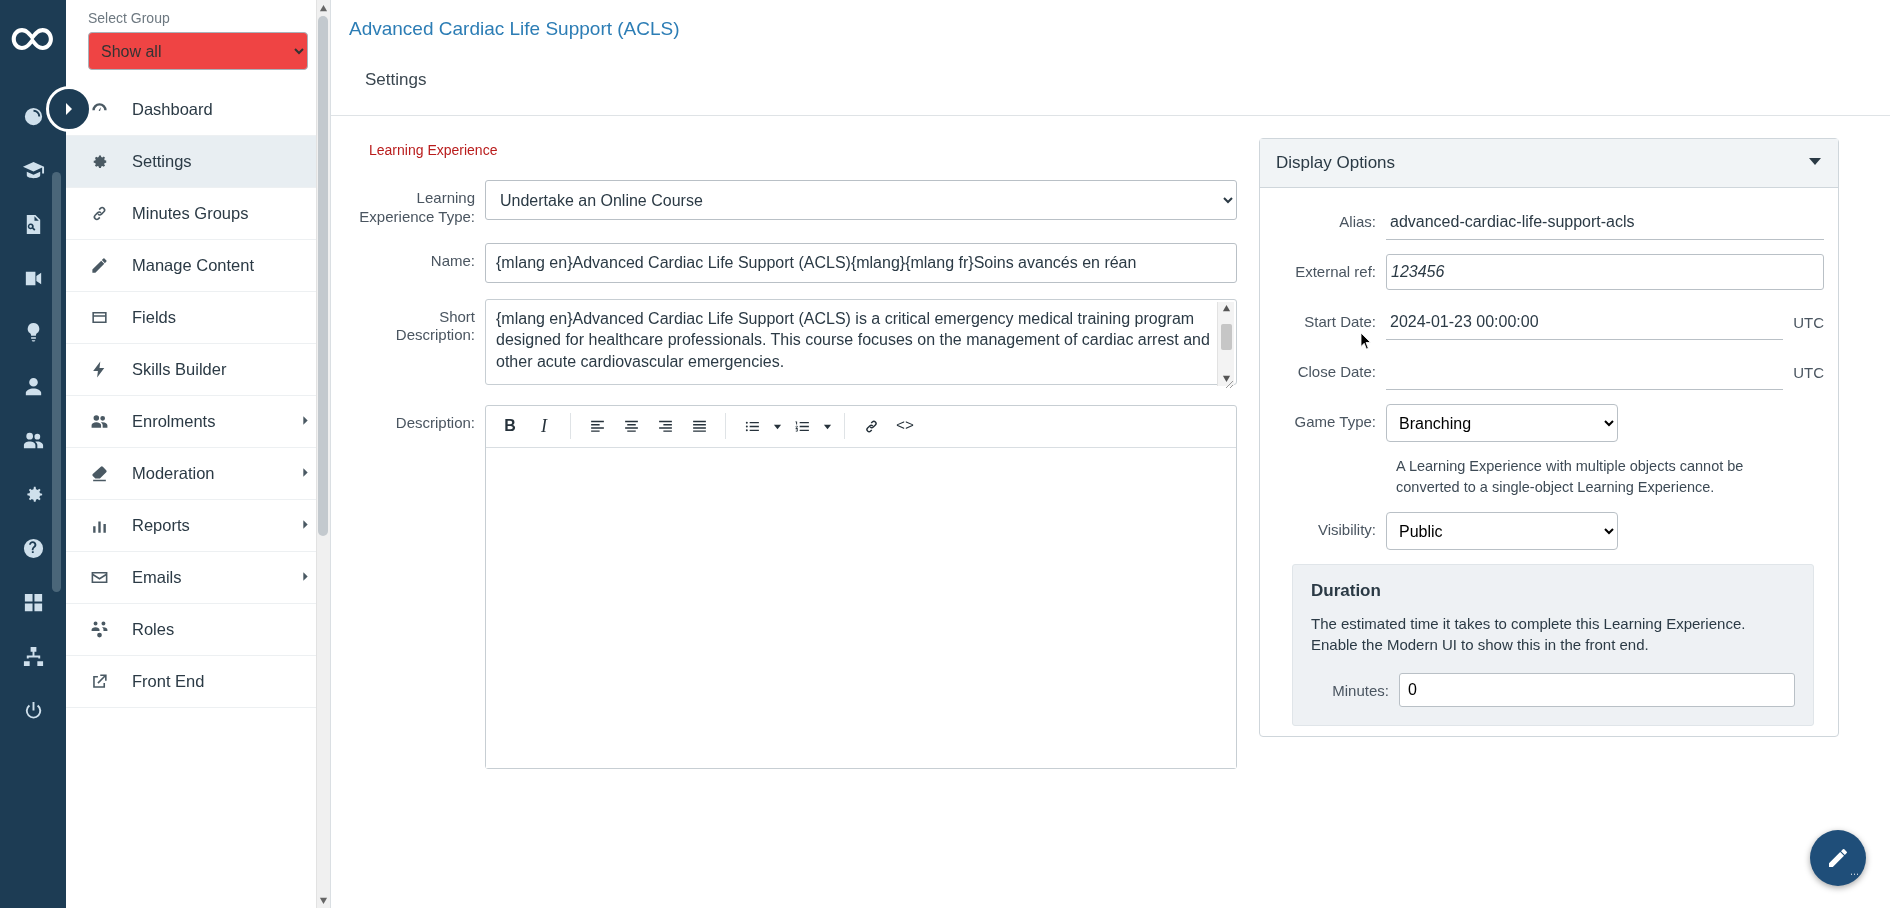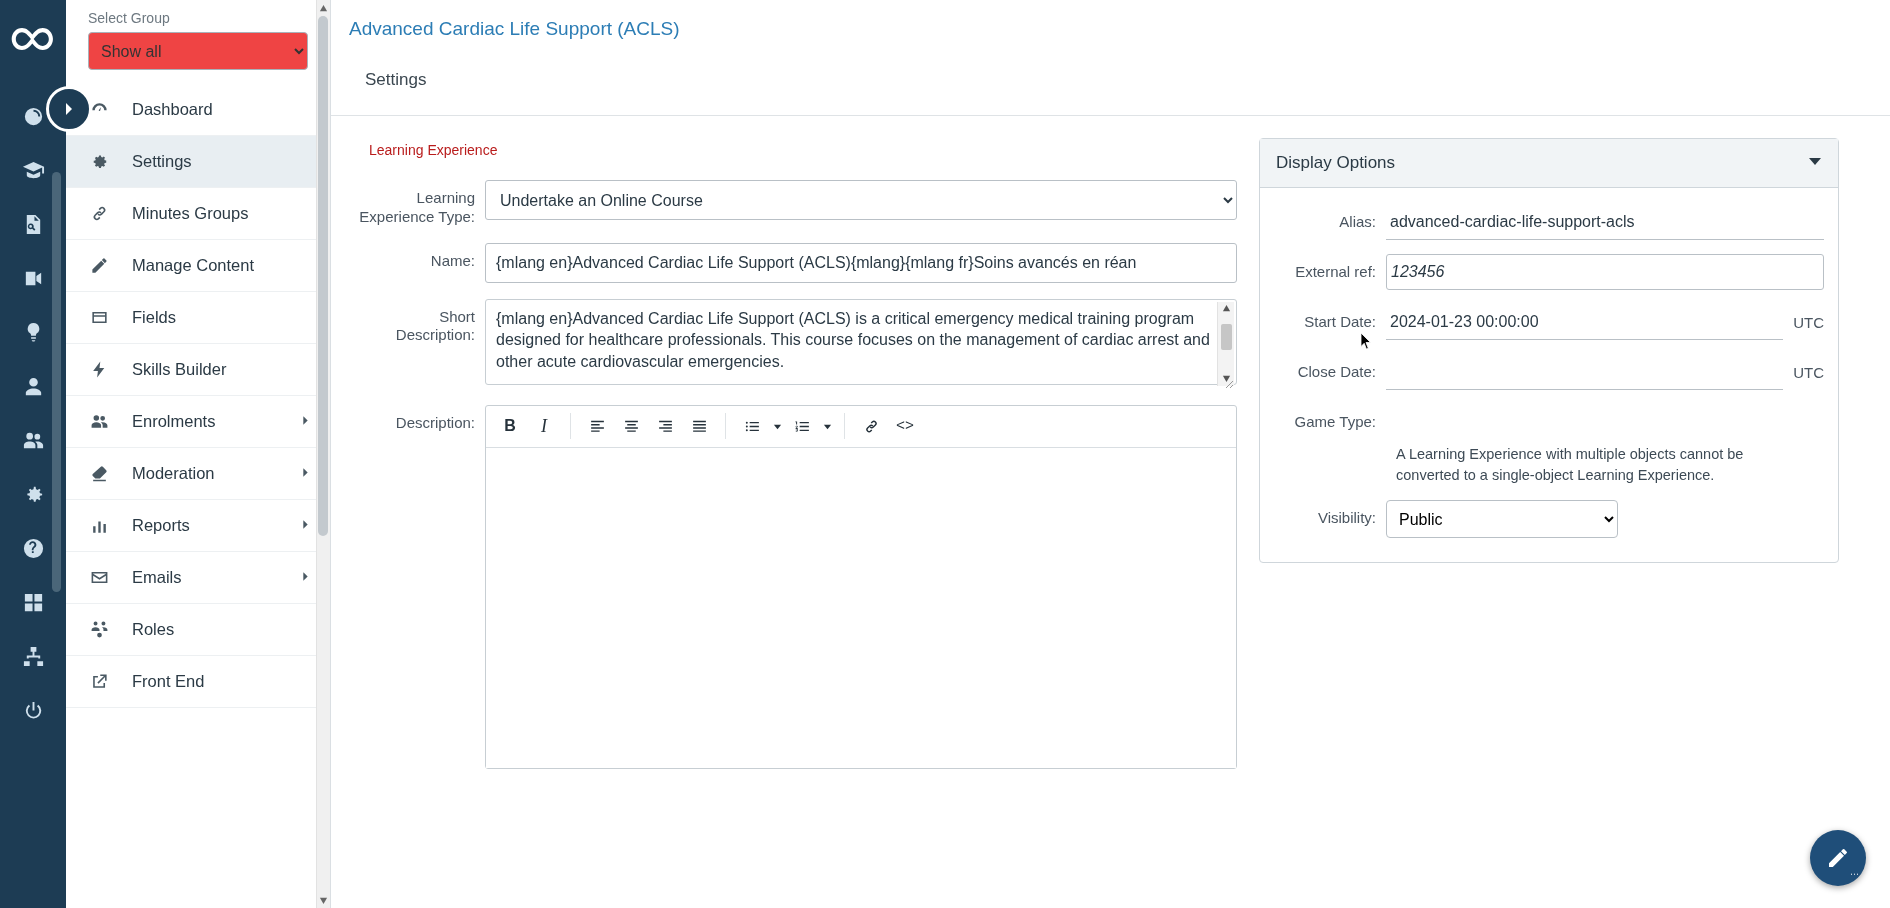--- a/index.html
+++ b/index.html
@@ -533,32 +533,46 @@
             <div class="rrow">
               <div class="rlabel">Close Date:</div>
               <div class="rctl">
                 <input class="txt w-date" type="text" value="" style="">
                 <span class="unit">UTC</span>
               </div>
             </div>
 
             <div class="rrow">
               <div class="rlabel">Game Type:</div>
+              <div class="rctl">
+                <select class="small">
+                  <option>Branching</option>
+                </select>
+              </div>
             </div>
             <div class="helper">A Learning Experience with multiple objects cannot be converted to a single-object Learning Experience.</div>
 
             <div class="rrow">
               <div class="rlabel">Visibility:</div>
               <div class="rctl">
                 <select class="small">
                   <option>Public</option>
                 </select>
               </div>
             </div>
 
+            <div class="duration">
+              <h4>Duration</h4>
+              <p>The estimated time it takes to complete this Learning Experience.</p>
+              <p>Enable the Modern UI to show this in the front end.</p>
+              <div class="dur-row">
+                <div class="dur-label">Minutes:</div>
+                <input type="text" value="0" style="">
+              </div>
+            </div>
 
           </div>
         </div>
       </div>
     </div>
 
     <div class="cursor">
       <svg viewBox="0 0 12 19">
           <path d="M1 1l9.5 9.5H6l2.3 5.8-1.9.8L4.2 11.3 1 14.5z" fill="#000" stroke="#fff" stroke-width=".8"></path>
         </svg>

